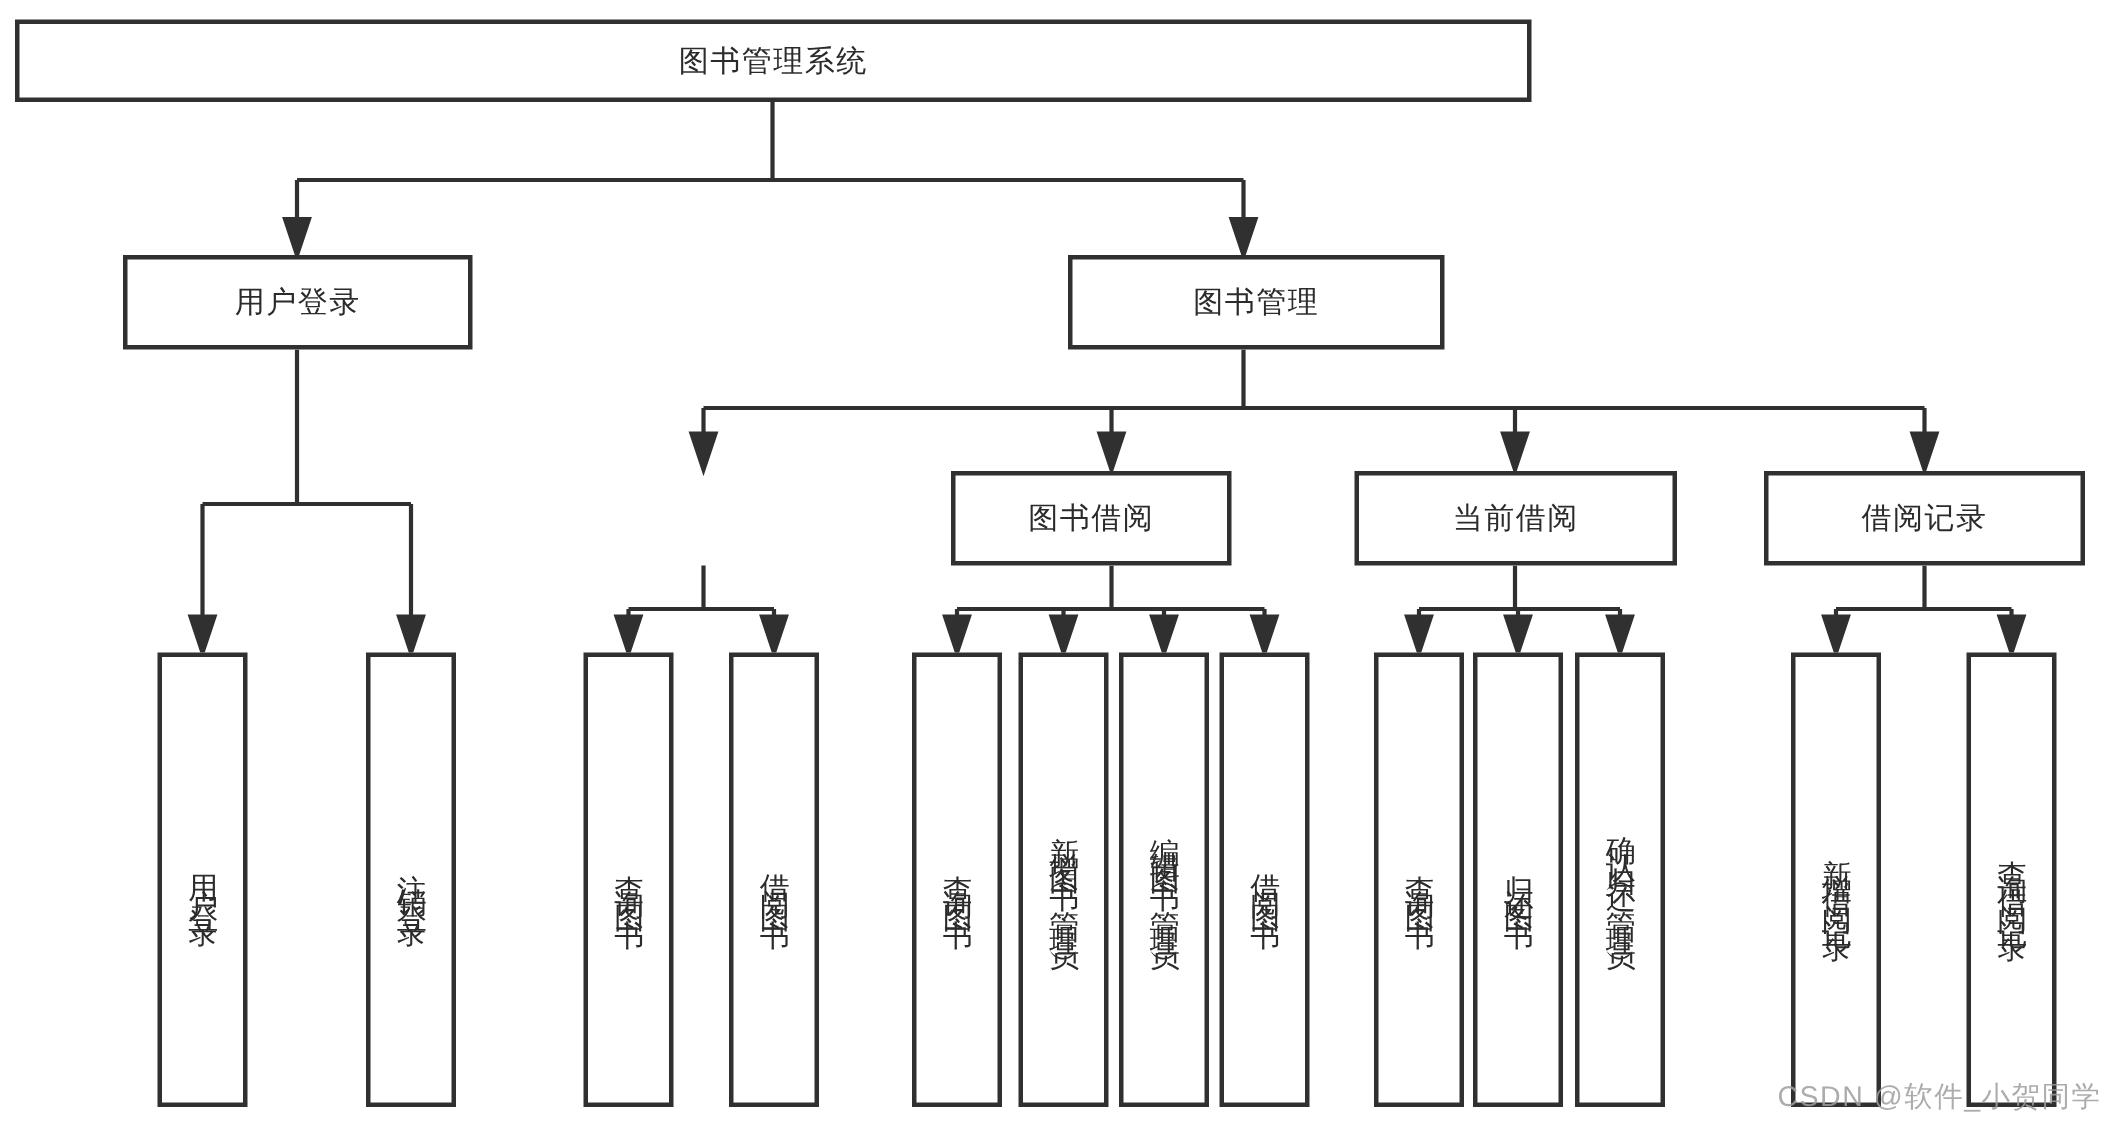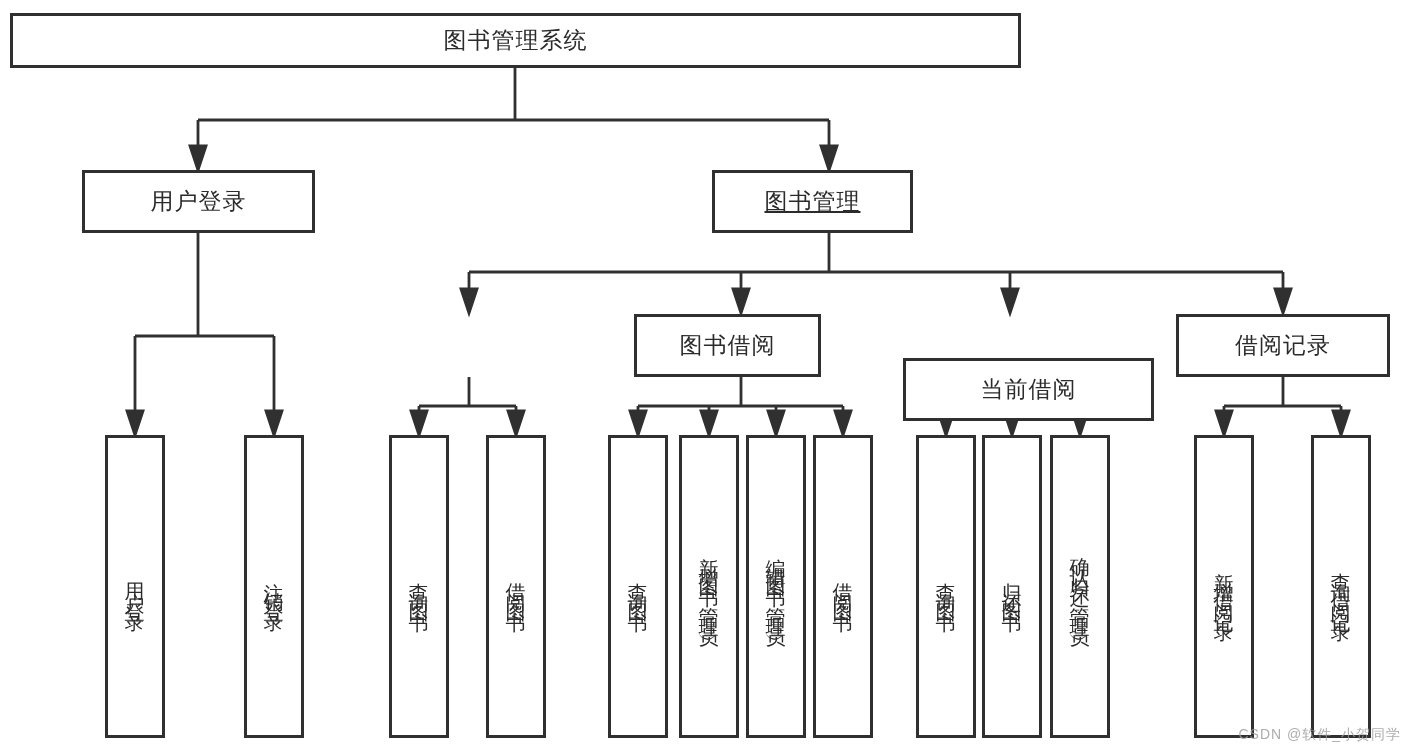--- a/index.html
+++ b/index.html
@@ -17,21 +17,21 @@
     width: 1405px; height: 747px;
   }
   .hbox {
     position: absolute;
     box-sizing: border-box;
     border: 3px solid #303030;
     background: #ffffff;
     display: flex;
     align-items: center;
     justify-content: center;
-    font-size: 23px;
+    font-size: 20px;
     letter-spacing: 1px;
     color: #2b2b2b;
     white-space: nowrap;
   }
   .leaf {
     position: absolute;
     box-sizing: border-box;
     top: 435px;
     width: 60px;
     height: 303px;
@@ -47,21 +47,21 @@
     font-size: 20px;
     letter-spacing: 10px;
     line-height: 1;
     color: #2b2b2b;
     white-space: nowrap;
   }
   .watermark {
     position: absolute;
     right: 4px;
     bottom: 3px;
-    font-size: 14px;
+    font-size: 19px;
     letter-spacing: 1px;
     color: rgba(158, 158, 158, 0.85);
     z-index: 10;
     white-space: nowrap;
   }
 </style>
 </head>
 <body>
 
 <div class="stage">
@@ -105,24 +105,24 @@
     <g stroke="#303030" stroke-width="2.8" fill="#303030">
       <path fill="none" d="M1283 377 V406 M1224 406 H1341 M1224 406 V415 M1341 406 V415"></path>
       <polygon points="1216,411 1232,411 1224,435"></polygon>
       <polygon points="1333,411 1349,411 1341,435"></polygon>
     </g>
   </svg>
 
   <div class="hbox" style="left:10px; top:13px; width:1011px; height:55px;">图书管理系统</div>
 
   <div class="hbox" style="left:82px; top:170px; width:233px; height:63px;">用户登录</div>
-  <div class="hbox" style="left:712px; top:170px; width:201px; height:63px;text-decoration:underline;">图书管理</div>
+  <div class="hbox" style="left:712px; top:170px; width:251px; height:63px;">图书管理</div>
 
   <div class="hbox" style="left:634px; top:314px; width:187px; height:63px;">图书借阅</div>
-  <div class="hbox" style="left:903px; top:314px; width:251px; height:63px;margin-top:44px;">当前借阅</div>
+  <div class="hbox" style="left:903px; top:314px; width:215px; height:63px;">当前借阅</div>
   <div class="hbox" style="left:1176px; top:314px; width:214px; height:63px;">借阅记录</div>
 
   <div class="leaf" style="left:105px;">
     <span class="vtext">用户登录</span>
   </div>
   <div class="leaf" style="left:244px;">
     <span class="vtext">注销登录</span>
   </div>
 
   <div class="leaf" style="left:389px;">

